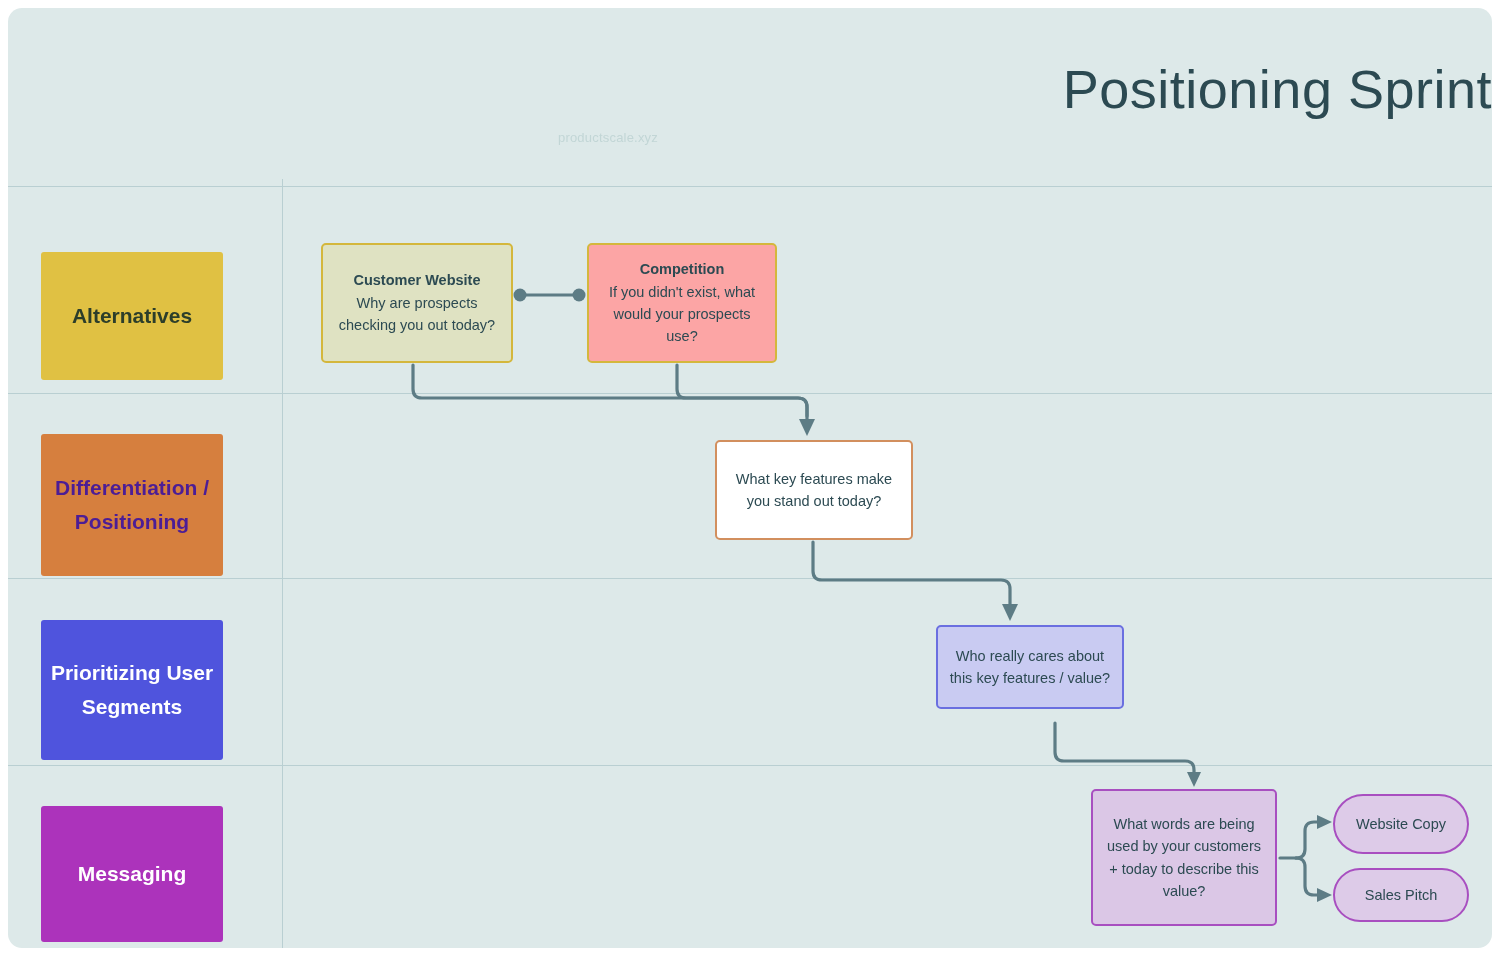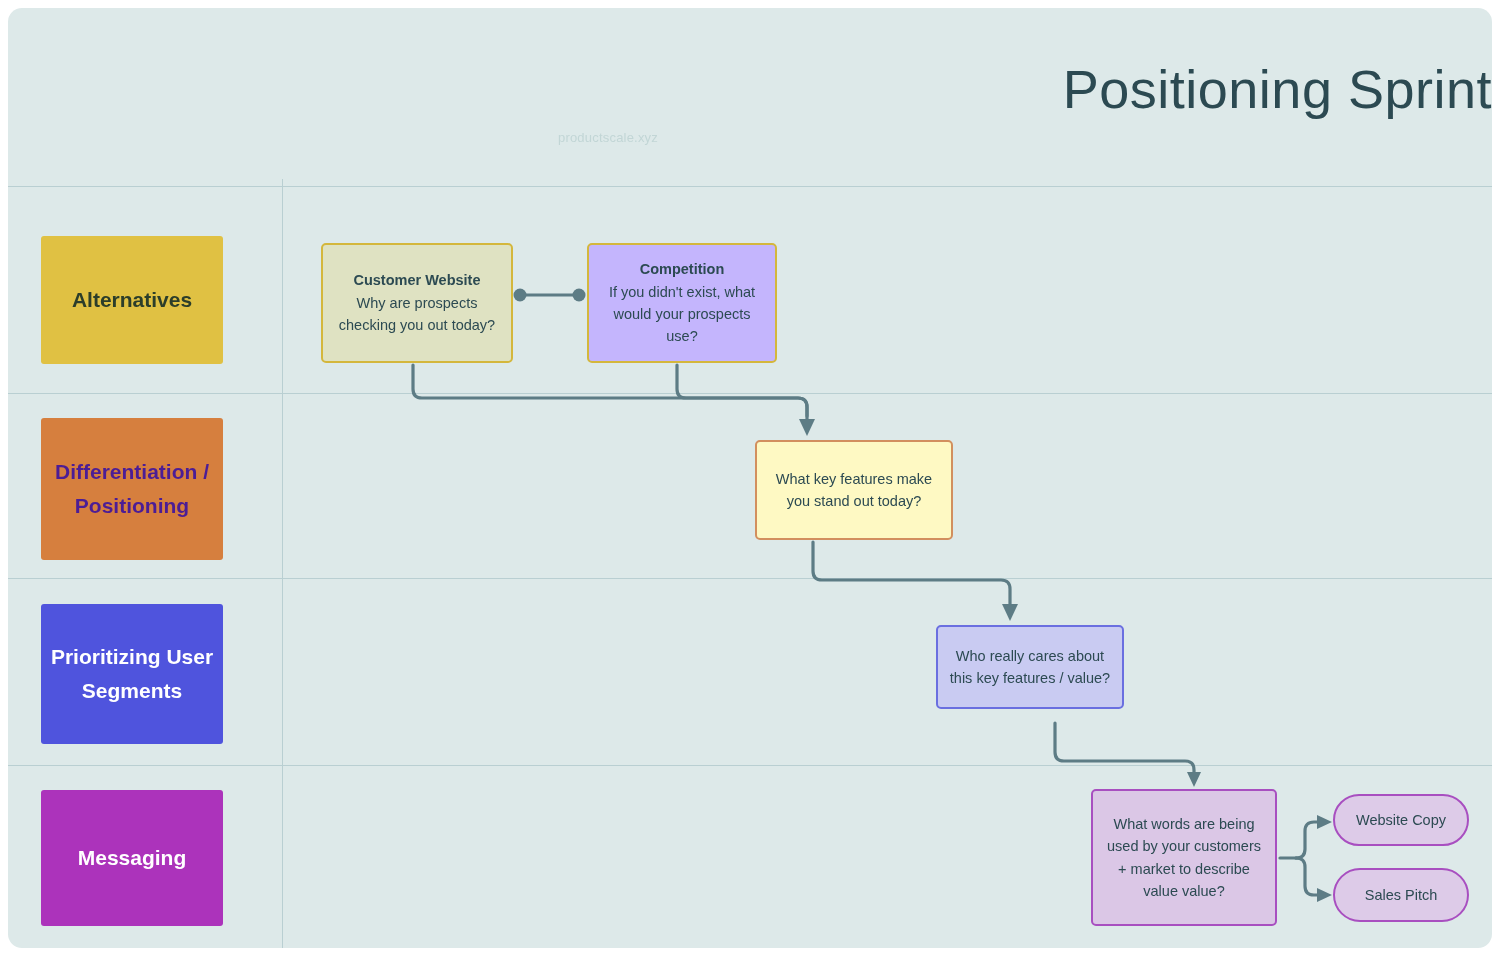--- a/index.html
+++ b/index.html
@@ -79,20 +79,21 @@
     border-radius: 3px;
     display: flex;
     align-items: center;
     justify-content: center;
     text-align: center;
     font-size: 21px;
     font-weight: 700;
     line-height: 1.62;
     box-sizing: border-box;
     padding: 4px;
+    margin-top: 16px;
   }
 
   
   .card {
     position: absolute;
     box-sizing: border-box;
     border-radius: 5px;
     border-width: 2px;
     border-style: solid;
     display: flex;
@@ -196,37 +197,37 @@
     <path fill="#5d7c85" d="M 1324 814 L 1309 807 L 1309 821 Z"></path>
     <path class="conn" d="M 1288 850 Q 1297 850 1297 859 L 1297 878 Q 1297 887 1306 887 L 1312 887"></path>
     <path fill="#5d7c85" d="M 1324 887 L 1309 880 L 1309 894 Z"></path>
   </svg>
 
   <div class="card" style="left:313px;top:235px;width:192px;height:120px;background:#dfe2c2;border-color:#d4b73c;">
     <span class="card-title">Customer Website</span>
     <span class="card-body">Why are prospects checking you out today?</span>
   </div>
 
-  <div class="card" style="left:579px;top:235px;width:190px;height:120px;background:#c4b5fd;border-color:#d4b73c;">
+  <div class="card" style="left:579px;top:235px;width:190px;height:120px;background:#fca5a5;border-color:#d4b73c;">
     <span class="card-title">Competition</span>
     <span class="card-body">If you didn't exist, what would your prospects use?</span>
   </div>
 
-  <div class="card" style="left:707px;top:432px;width:198px;height:100px;background:#fef9c3;border-color:#d28f5e;margin-left:40px;">
+  <div class="card" style="left:707px;top:432px;width:198px;height:100px;background:#ffffff;border-color:#d28f5e;">
     <span class="card-body">What key features make you stand out today?</span>
   </div>
 
   <div class="card" style="left:928px;top:617px;width:188px;height:84px;background:#c9cbf2;border-color:#6a6fe0;">
     <span class="card-body">Who really cares about this key features / value?</span>
   </div>
 
   <div class="card" style="left:1083px;top:781px;width:186px;height:137px;background:#dbc7e6;border-color:#a84fc0;">
-    <span class="card-body">What words are being used by your customers + market to describe value value?</span>
-  </div>
-
-  <div class="pill" style="left:1325px;top:786px;width:136px;height:52px;background:#ddcbe8;border-color:#a84fc0;">
+    <span class="card-body">What words are being used by your customers + today to describe this value?</span>
+  </div>
+
+  <div class="pill" style="left:1325px;top:786px;width:136px;height:60px;background:#ddcbe8;border-color:#a84fc0;">
     <span>Website Copy</span>
   </div>
   <div class="pill" style="left:1325px;top:860px;width:136px;height:54px;background:#ddcbe8;border-color:#a84fc0;">
     <span>Sales Pitch</span>
   </div>
 
 </div>
 
 </body></html>

